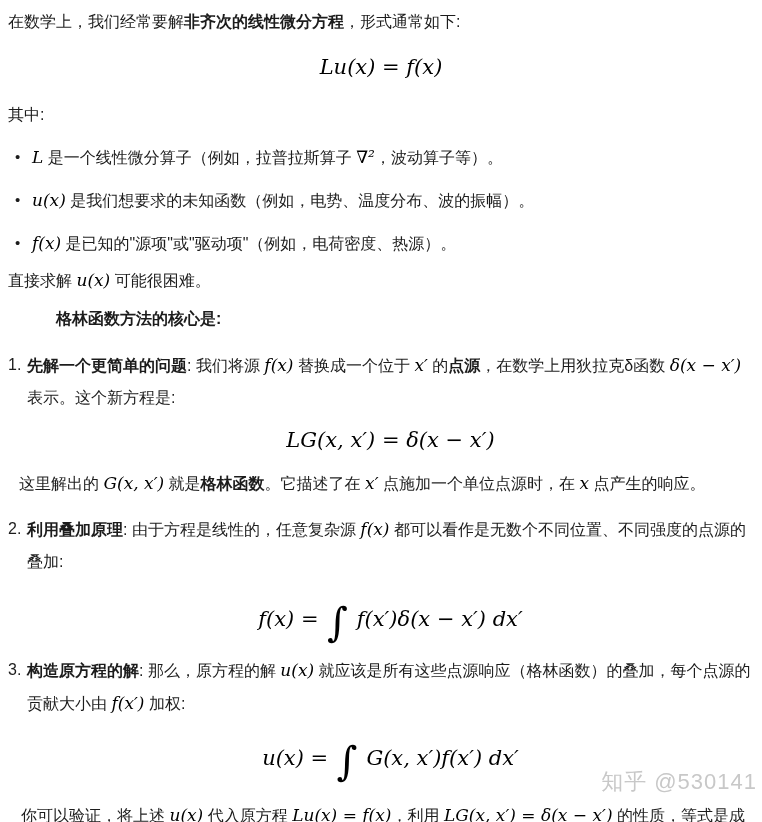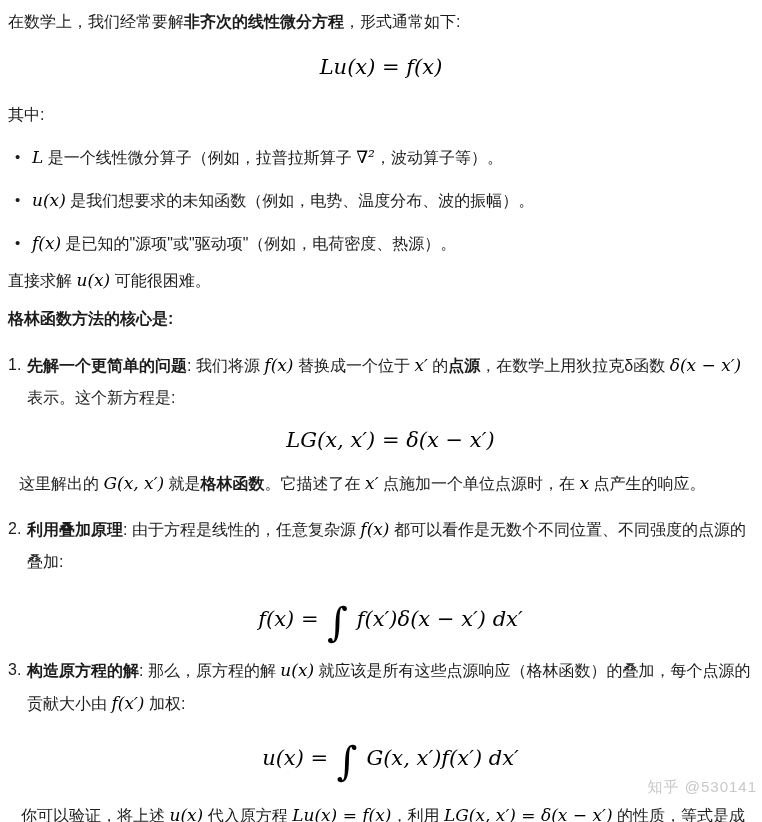--- a/index.html
+++ b/index.html
@@ -39,36 +39,36 @@
     padding: 0 2px;
   }
   .formula.tall { line-height: 56px; }
   .f1 { margin-top: 12px; }
   .p2 { margin-top: 15px; }
   ul.defs { list-style: none; margin: 14px 0 0 0; padding: 0; }
   ul.defs li { position: relative; padding-left: 24px; line-height: 30px; margin-bottom: 12px; }
   ul.defs li:last-child { margin-bottom: 0; }
   ul.defs .marker { position: absolute; left: 7px; top: 0; font-size: 15px; }
   .p3 { margin-top: 8px; }
-  .p4 { margin-top: 12px; font-weight: 700; }
+  .p4 { margin-top: 12px; font-weight: 700; margin-left: 48px; }
   ol.steps { list-style: none; margin: 17px 0 0 0; padding: 0; }
   ol.steps > li { position: relative; padding-left: 19px; line-height: 32px; }
   ol.steps .num { position: absolute; left: 0; top: 0; }
   .step2 { margin-top: 14px; }
   .step3 { margin-top: 4px; }
   .fx2 { margin-top: 6px; }
   .fx3 { margin-top: 13px; }
   .fx4 { margin-top: 10px; }
   .cont { margin: 8px 0 0 -8px; line-height: 30px; }
   .closing { margin: 10px 0 0 -6px; line-height: 32px; }
   .watermark {
     position: absolute;
     right: 5px; bottom: 25px;
     color: #c8c8c8;
-    font-size: 15px;
+    font-size: 22px;
     letter-spacing: 1px;
     user-select: none;
   }
 </style>
 </head>
 <body>
 
 <div class="page">
 
   <p class="para"><span>在数学上，我们经常要解</span><span class="b">非齐次的线性微分方程</span><span>，形式通常如下:</span></p>

